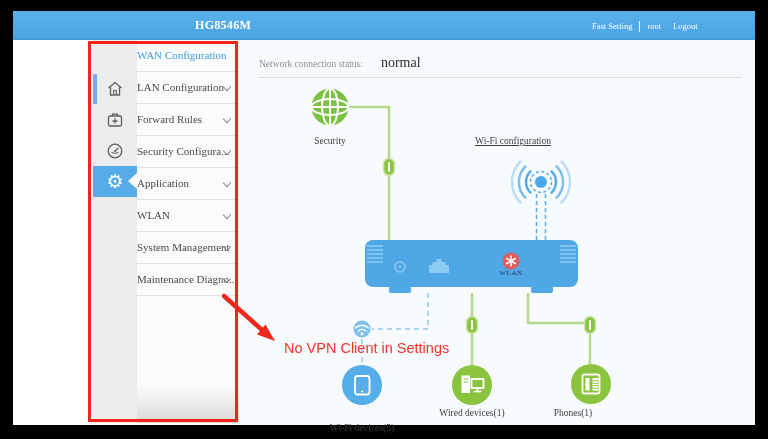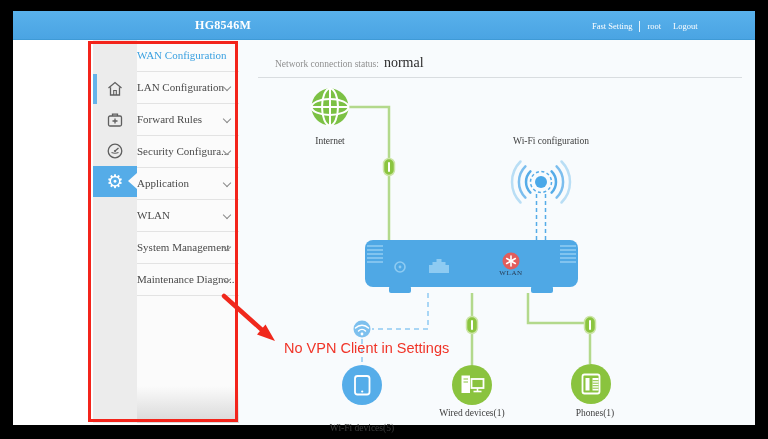--- a/index.html
+++ b/index.html
@@ -26,30 +26,30 @@
   .menucol{left:137px;top:40px;width:102px;height:383px;background:#fbfbfb;}
   .menu-item{position:relative;height:31px;line-height:31px;padding-left:0;border-bottom:1px solid #e3e3e3;
              font-size:11px;color:#4a4a4a;cursor:pointer;}
   .menu-item.active{color:#3aa0e0;}
   .chev{position:absolute;right:9px;top:12px;width:5px;height:5px;
         border-right:1.2px solid #8a8a8a;border-bottom:1.2px solid #8a8a8a;transform:rotate(45deg);}
   .menu-fade{left:137px;top:386px;width:102px;height:37px;
              background:linear-gradient(rgba(235,235,235,0),#d8d8d8);}
   
   .main{left:239px;top:40px;width:516px;height:385px;background:#f8fbfd;}
-  .status{left:259px;top:55px;display:flex;align-items:baseline;gap:5px;margin-left:16px;}
+  .status{left:259px;top:55px;display:flex;align-items:baseline;gap:18px;}
   .status-label{font-size:9.5px;color:#8f8f8f;}
   .status-value{font-size:14px;color:#2c2c2c;}
   .divider{left:258px;top:77px;width:484px;height:1px;background:#d9dde0;}
   .dlabel{font-size:9.5px;color:#3d3d3d;text-align:center;}
   .lbl-internet{left:290px;top:136px;width:80px;}
-  .lbl-wificonf{left:491px;top:136px;width:120px;}
+  .lbl-wificonf{left:453px;top:136px;width:120px;text-decoration:underline;}
   .lbl-reset{left:481px;top:269px;width:60px;text-align:center;font-size:7px;color:#273a52;letter-spacing:.6px;}
   .lbl-dev{top:408px;width:120px;}
-  .lbl-dev1{left:302px;margin-top:15px;} .lbl-dev2{left:412px;} .lbl-dev3{left:535px;}
+  .lbl-dev1{left:302px;margin-top:15px;} .lbl-dev2{left:412px;} .lbl-dev3{left:513px;}
   
   .ann-rect{left:88px;top:41px;width:150px;height:381px;border:3px solid #f3241b;box-sizing:border-box;}
   .ann-text{left:284px;top:340px;font-family:"Liberation Sans",sans-serif;font-weight:normal;
             font-size:14.5px;color:#f03428;white-space:nowrap;}
 </style>
 </head>
 <body>
 
 <div id="stage">
 
@@ -242,21 +242,21 @@
         <g stroke="#8ac33e" stroke-width="1">
           <line x1="592.5" y1="380.7" x2="598.5" y2="380.7"></line>
           <line x1="592.5" y1="383.2" x2="598.5" y2="383.2"></line>
           <line x1="592.5" y1="385.7" x2="598.5" y2="385.7"></line>
           <line x1="592.5" y1="388.2" x2="598.5" y2="388.2"></line>
         </g>
       </g>
     </g>
   </svg>
 
-  <div class="abs dlabel lbl-internet">Internet</div>
+  <div class="abs dlabel lbl-internet">Security</div>
   <div class="abs dlabel lbl-wificonf">Wi-Fi configuration</div>
   <div class="abs lbl-reset">WLAN</div>
   <div class="abs dlabel lbl-dev lbl-dev1">Wi-Fi devices(5)</div>
   <div class="abs dlabel lbl-dev lbl-dev2">Wired devices(1)</div>
   <div class="abs dlabel lbl-dev lbl-dev3">Phones(1)</div>
 
   <div class="abs ann-rect"></div>
   <svg class="abs" style="left:205px;top:285px;" width="85" height="65" viewBox="205 285 85 65">
     <line x1="224" y1="296" x2="262" y2="330" stroke="#f0281c" stroke-width="4.5" stroke-linecap="round"></line>
     <polygon points="275,341 257,334.5 265.5,324.5" fill="#f0281c"></polygon>

